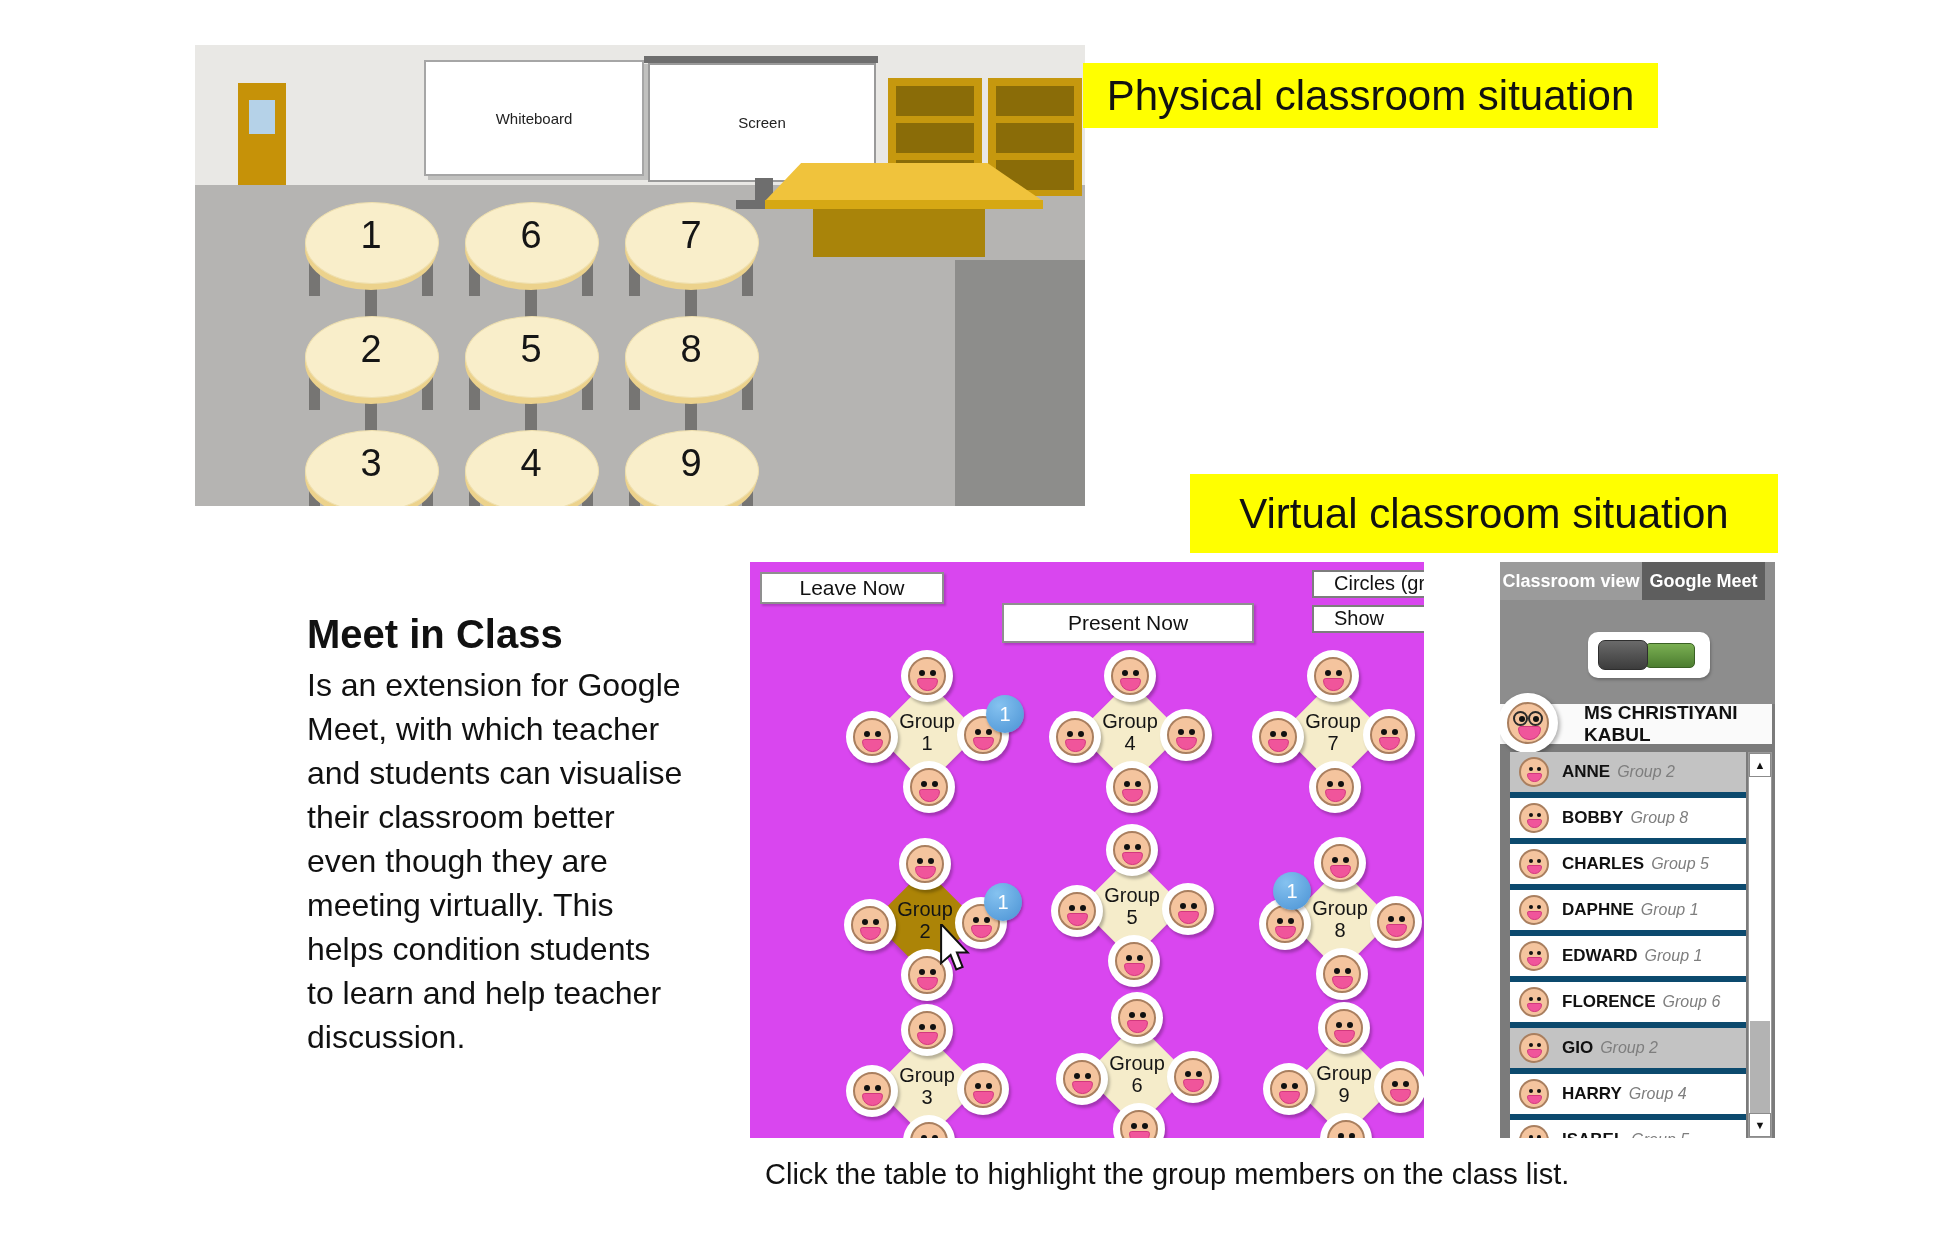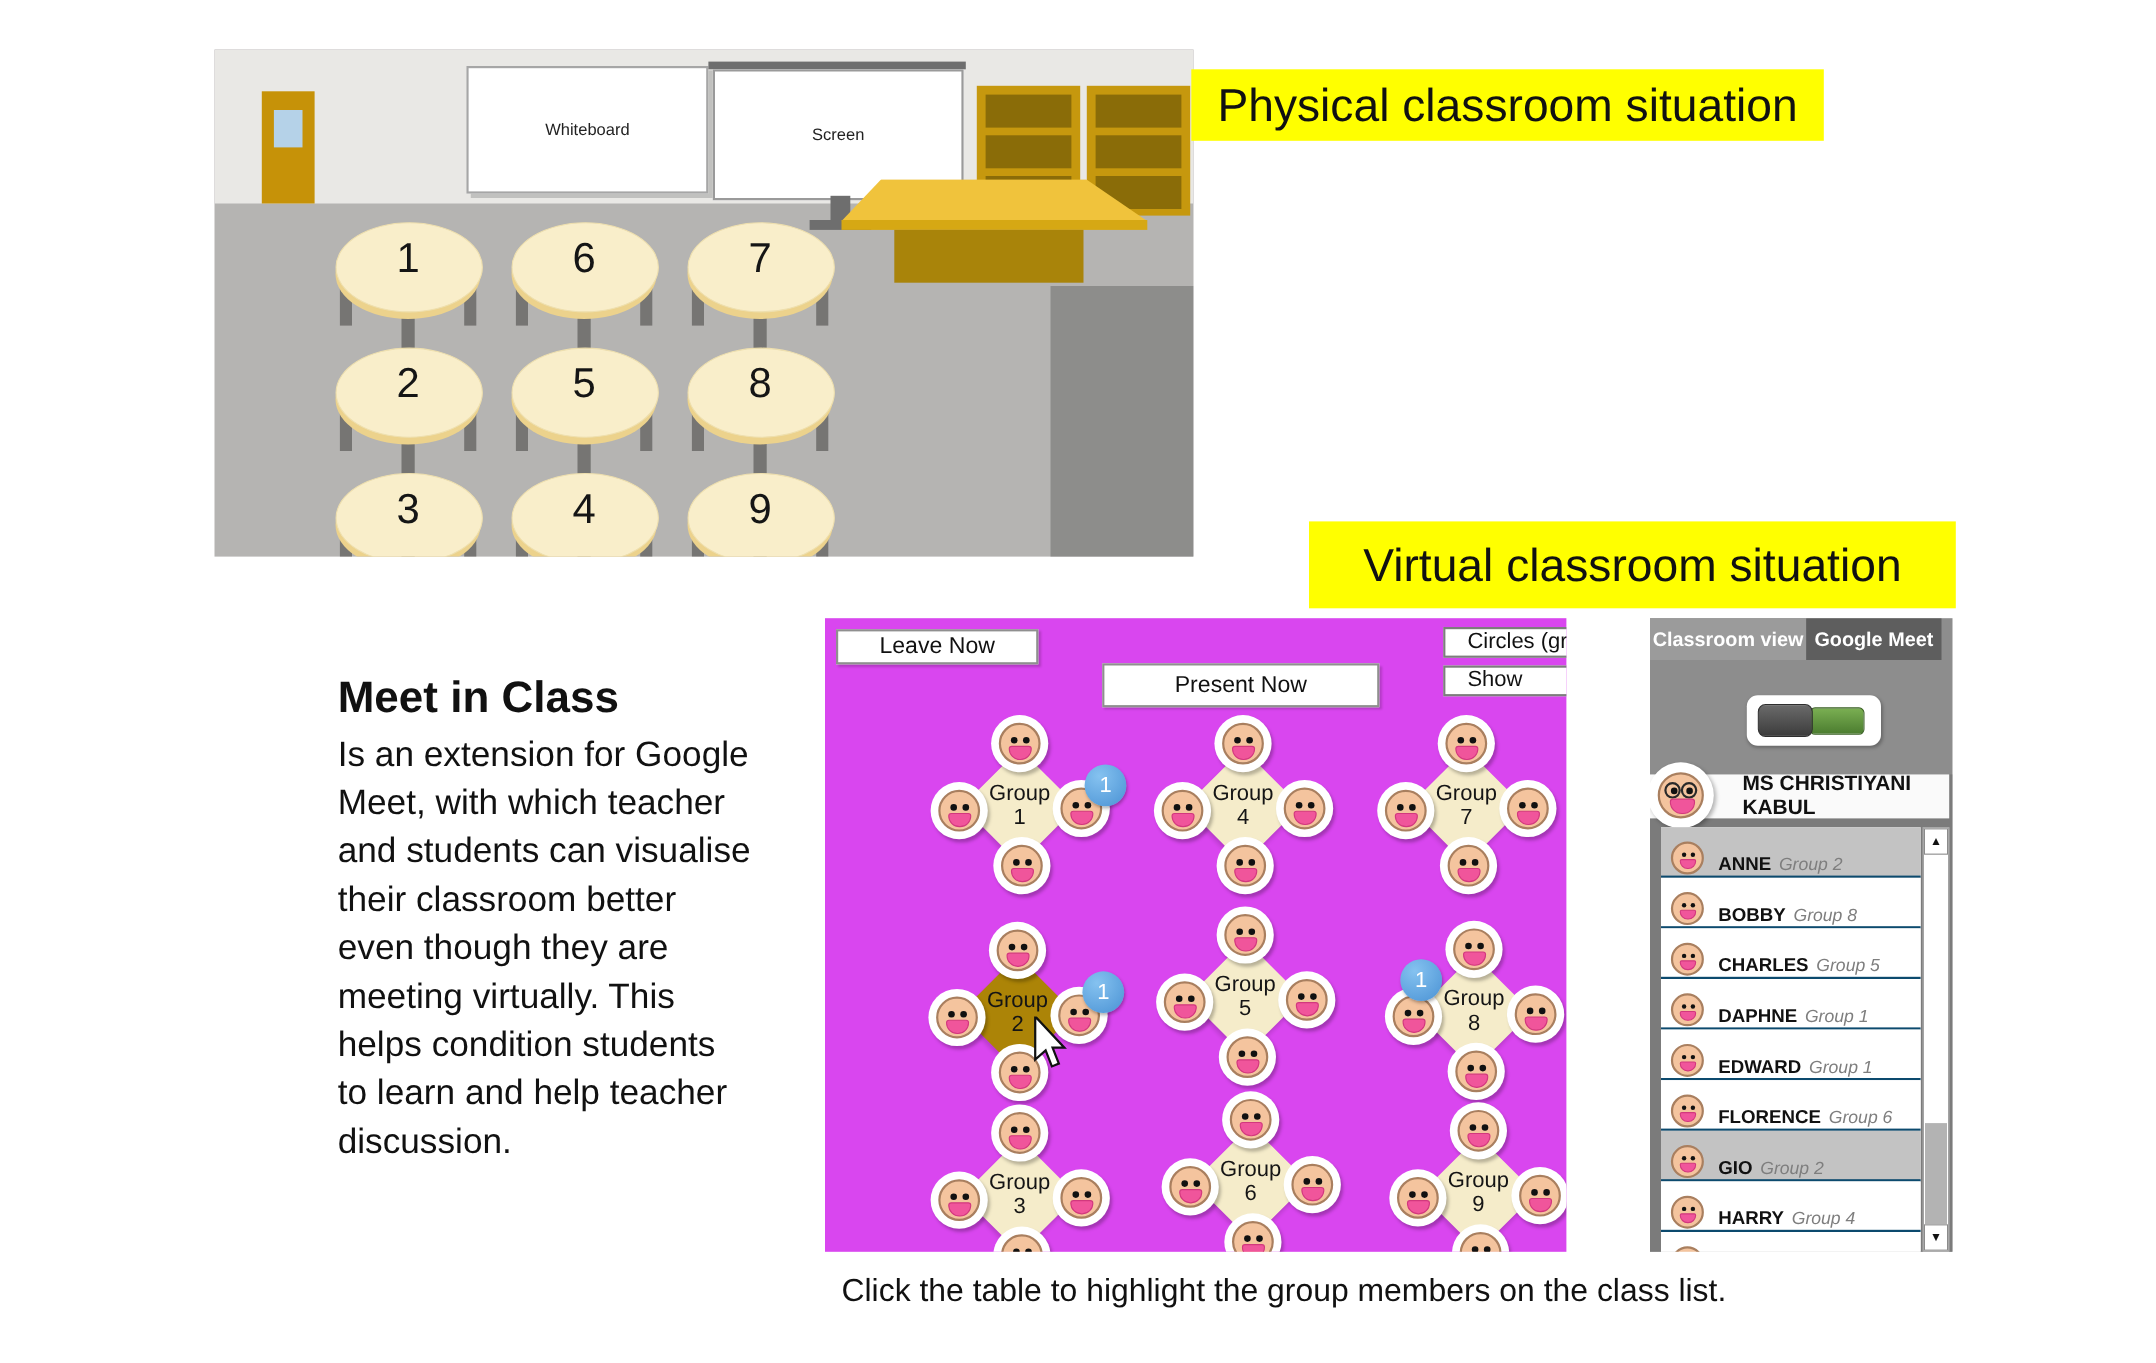--- a/index.html
+++ b/index.html
@@ -97,22 +97,22 @@
           display:flex;align-items:center;padding-left:84px;box-sizing:border-box;
           font-size:19px;font-weight:bold;color:#111;}
   .teacher-avatar{position:absolute;left:-2px;top:131px;width:60px;height:60px;border-radius:50%;background:#fff;
                   box-shadow:2px 2px 4px rgba(0,0,0,.3);display:flex;align-items:center;justify-content:center;}
   .teacher-avatar .face{width:42px;height:42px;}
   .lens{position:absolute;top:7px;width:15px;height:15px;border-radius:50%;border:2.5px solid #2a2a2a;box-sizing:border-box;}
   .lens.l{left:4px;} .lens.r{left:19px;}
   .teacher-avatar .eye{top:12px;} .teacher-avatar .eye.l{left:10px;} .teacher-avatar .eye.r{left:24px;}
   .teacher-avatar .mouth{left:9px;top:22px;width:23px;height:14px;}
   .class-list{position:absolute;left:10px;top:190px;width:236px;height:386px;background:#fff;}
-  .row{position:relative;height:46px;border-bottom:2px solid #0c4a6e;background:#fff;
-       display:flex;align-items:flex-end;box-sizing:border-box;}
+  .row{position:relative;height:46px;border-bottom:6px solid #0c4a6e;background:#fff;
+       display:flex;align-items:center;box-sizing:border-box;}
   .row.hl{background:#c3c3c3;}
   .row .avatar.small{position:static;width:32px;height:32px;margin-left:8px;box-shadow:none;
                      background:transparent;}
   .row .face{width:30px;height:30px;border-width:2px;}
   .row .eye{top:8px;width:4px;height:4px;} .row .eye.l{left:8px;} .row .eye.r{left:16px;}
   .row .mouth{left:6px;top:14px;width:15px;height:9px;border-radius:2px 2px 8px 8px;}
   .sname{font-size:17px;font-weight:bold;color:#111;margin-left:12px;}
   .sgroup{font-size:16px;font-style:italic;color:#7e7e7e;margin-left:7px;}
   .scrollbar{position:absolute;left:248px;top:190px;width:24px;height:386px;background:#fff;border:1px solid #9a9a9a;box-sizing:border-box;}
   .sb-btn{position:absolute;left:0;width:22px;height:24px;background:#fff;border:1px solid #8b8b8b;box-sizing:border-box;

